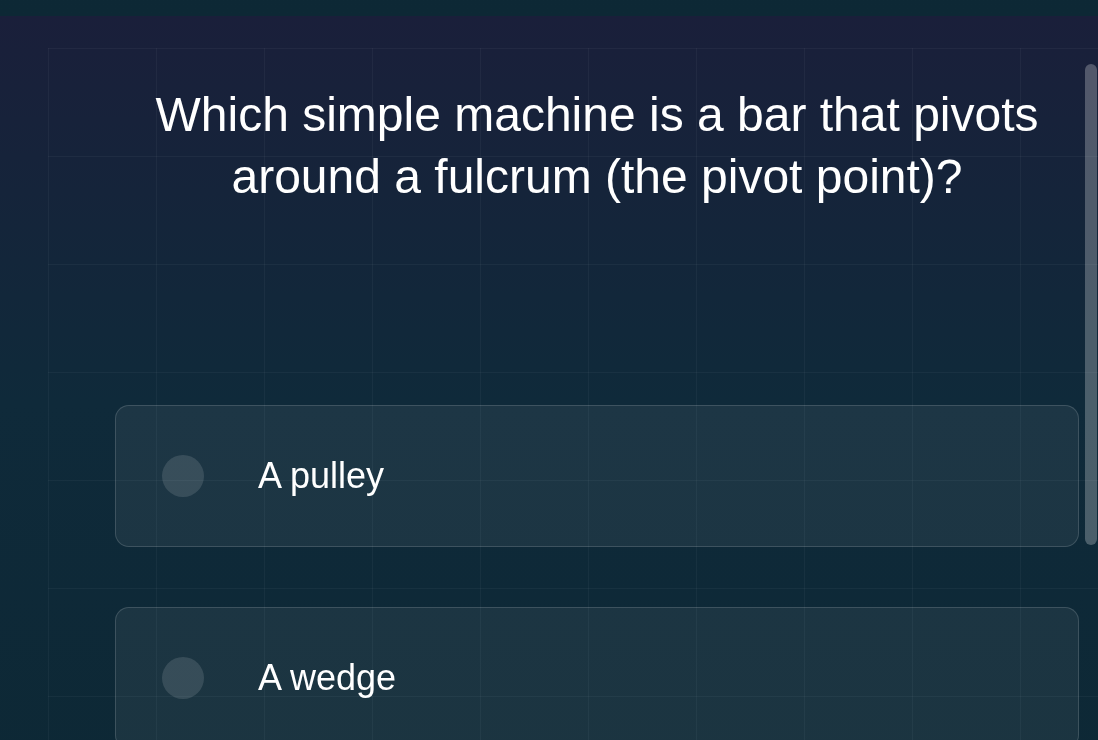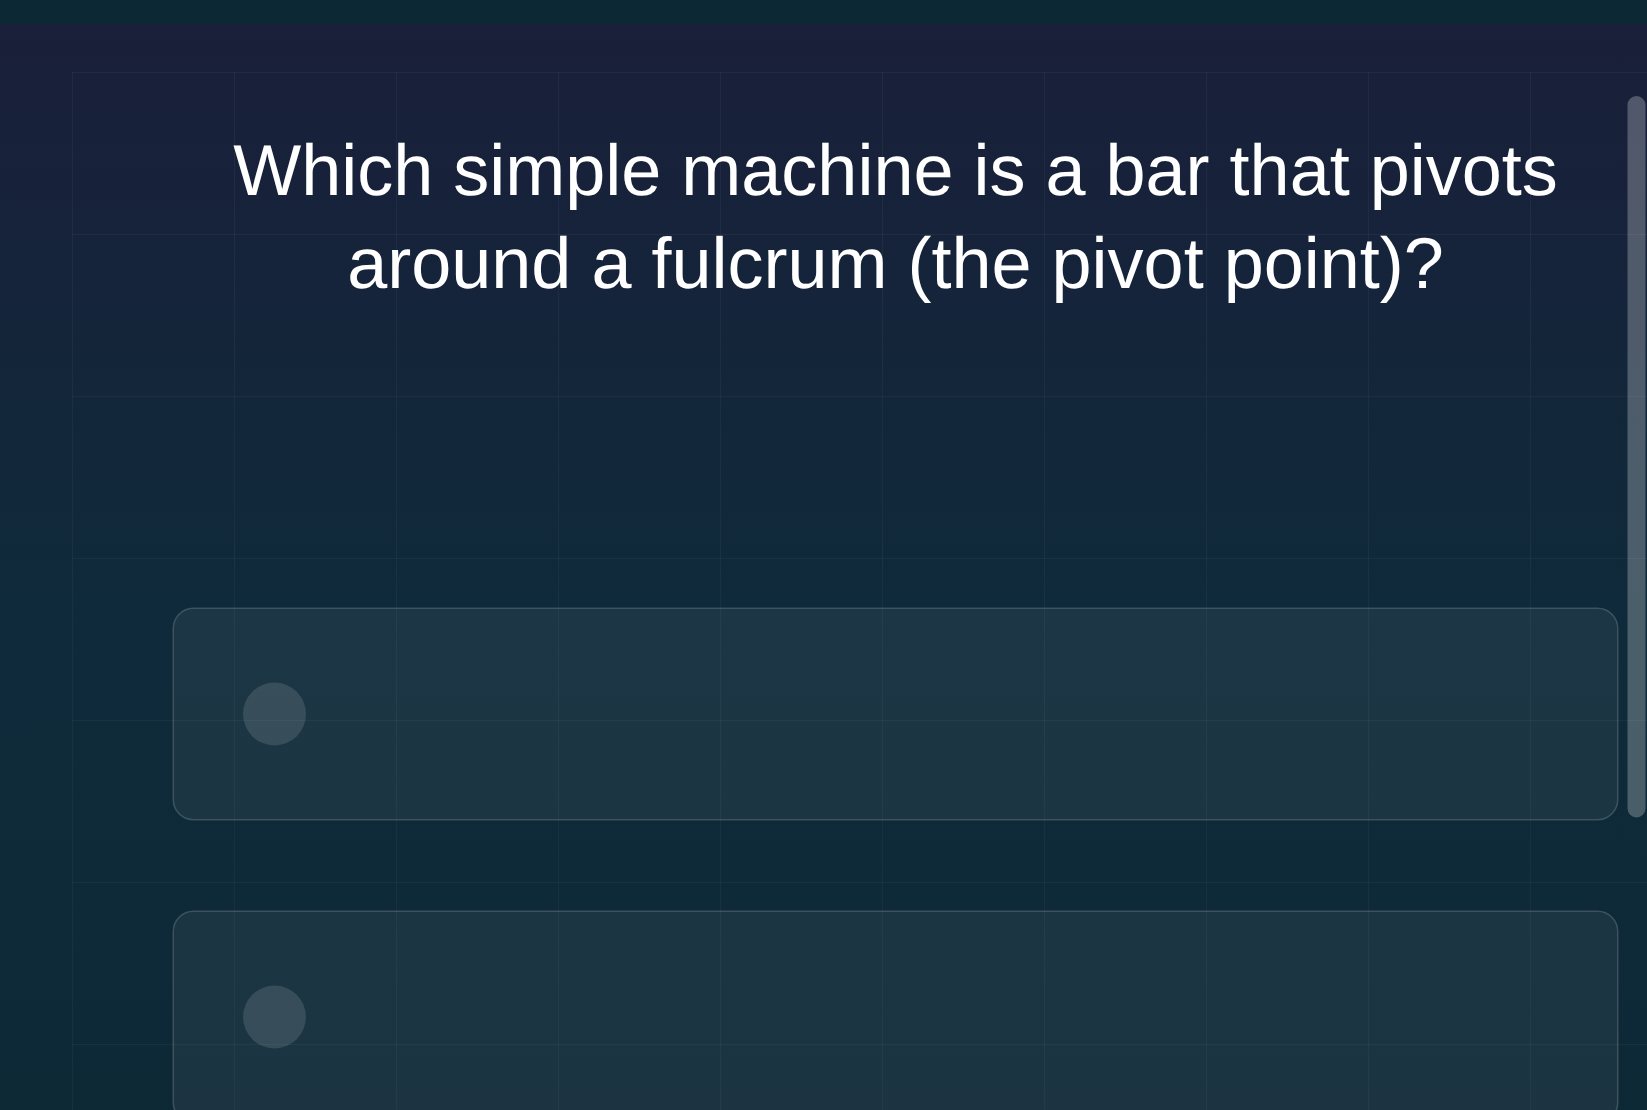--- a/index.html
+++ b/index.html
@@ -103,24 +103,26 @@
 <body>
 
 <div class="grid-overlay"></div>
 
 <div class="container">
   <h1 class="question">Which simple machine is a bar that pivots around a fulcrum (the pivot point)?</h1>
 
   <div class="options">
     <div class="option">
       <div class="radio-circle"></div>
+      <span class="option-text">A pulley</span>
     </div>
 
 
     <div class="option">
       <div class="radio-circle"></div>
+      <span class="option-text">A wedge</span>
     </div>
   </div>
 </div>
 
 <div class="scrollbar">
   <div class="scrollbar-thumb"></div>
 </div>
 
 </body></html>

